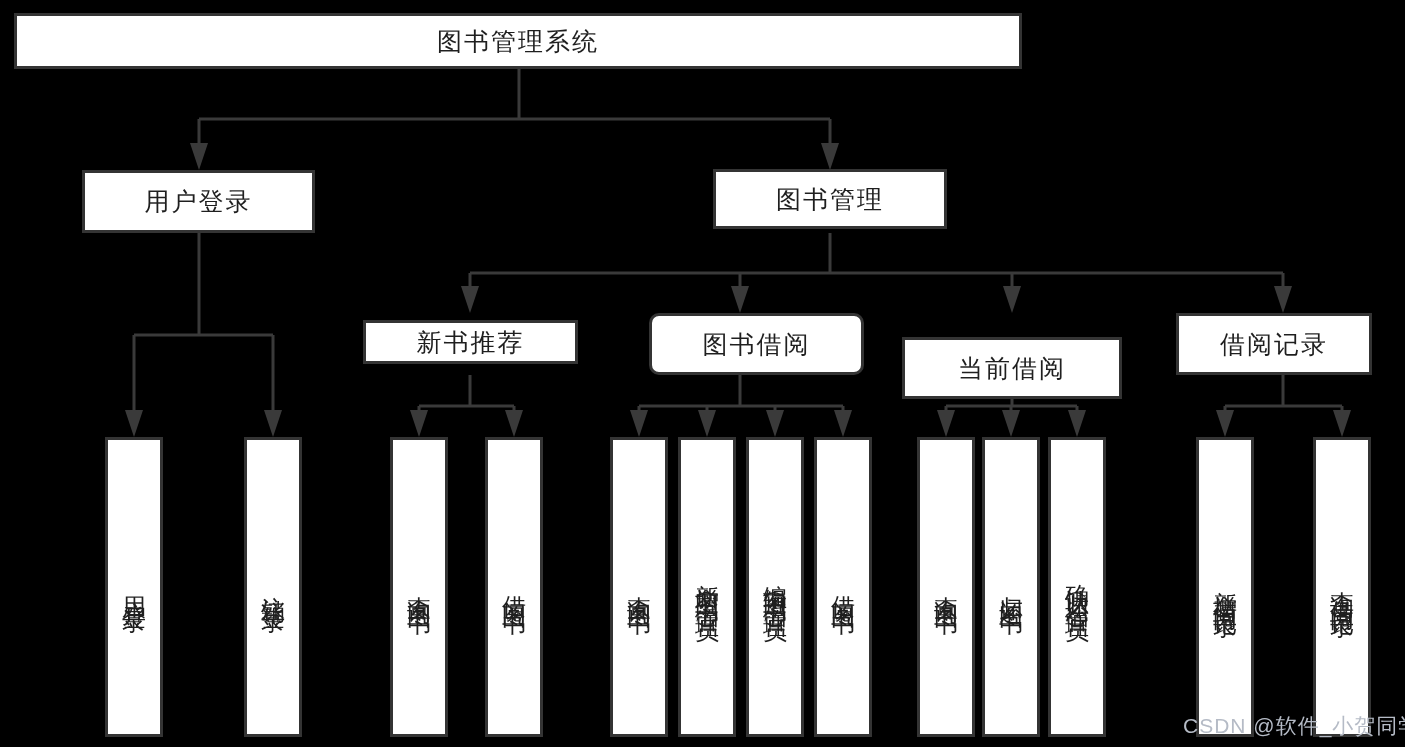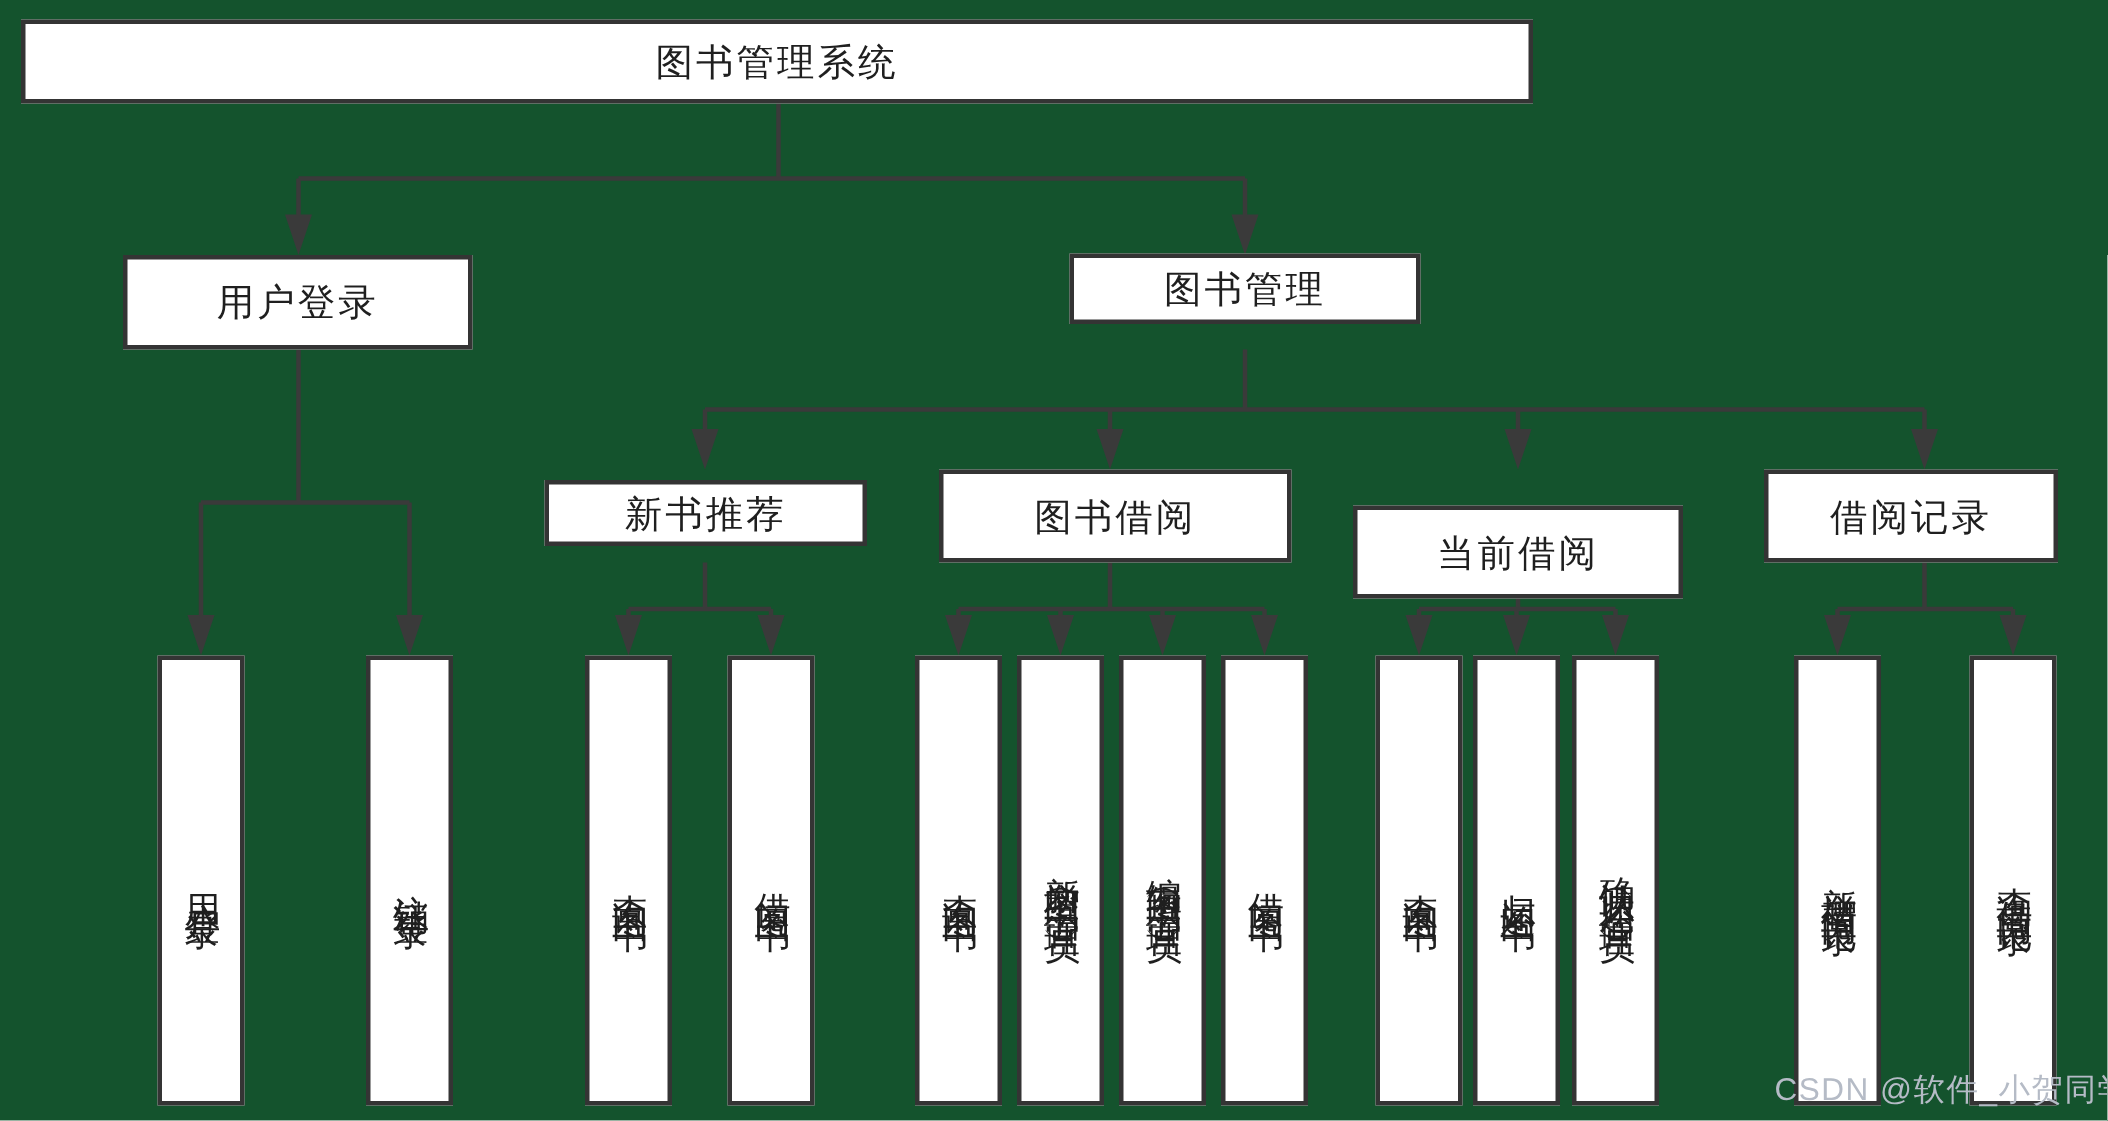--- a/index.html
+++ b/index.html
@@ -1,19 +1,19 @@
 <!DOCTYPE html>
 <html><head>
 <meta charset="utf-8">
 <style>
   html,body{margin:0;padding:0;background:#ffffff;}
   .stage{
     position:relative;
     width:1405px;height:747px;
-    background:#14532d;
+    background:#000000;
     font-family:"Liberation Sans",sans-serif;
     overflow:hidden;
   }
   .wires{position:absolute;left:0;top:0;width:1405px;height:747px;}
   .wires path{stroke:#3a3a3a;stroke-width:3;fill:none;}
   .wires polygon{fill:#3a3a3a;stroke:none;}
   .box{
     position:absolute;
     box-sizing:border-box;
     border:3px solid #343434;
@@ -91,24 +91,24 @@
     <g>
       <path d="M1283 375 V406 M1225 406 H1342 M1225 406 V414 M1342 406 V414"></path>
       <polygon points="1216,410 1234,410 1225,437"></polygon>
       <polygon points="1333,410 1351,410 1342,437"></polygon>
     </g>
   </svg>
 
   <div class="box h" style="left:14px;top:13px;width:1008px;height:56px;">图书管理系统</div>
 
   <div class="box h" style="left:82px;top:170px;width:233px;height:63px;">用户登录</div>
-  <div class="box h" style="left:713px;top:169px;width:234px;height:47px;font-family:Liberation Serif, serif;">图书管理</div>
+  <div class="box h" style="left:713px;top:169px;width:234px;height:60px;font-family:Liberation Serif, serif;">图书管理</div>
 
   <div class="box h" style="left:363px;top:320px;width:215px;height:44px;">新书推荐</div>
-  <div class="box h" style="left:626px;top:313px;width:235px;height:62px;">图书借阅</div>
+  <div class="box h" style="left:649px;top:313px;width:215px;height:62px;border-radius:10px;">图书借阅</div>
   <div class="box h" style="left:902px;top:313px;width:220px;height:62px;margin-top:24px;">当前借阅</div>
   <div class="box h" style="left:1176px;top:313px;width:196px;height:62px;">借阅记录</div>
 
   <div class="box vert" style="left:105px;top:437px;width:58px;height:300px;">用户登录</div>
   <div class="box vert" style="left:244px;top:437px;width:58px;height:300px;">注销登录</div>
 
   <div class="box vert" style="left:390px;top:437px;width:58px;height:300px;">查询图书</div>
   <div class="box vert" style="left:485px;top:437px;width:58px;height:300px;">借阅图书</div>
 
   <div class="box vert" style="left:610px;top:437px;width:58px;height:300px;">查询图书</div>

